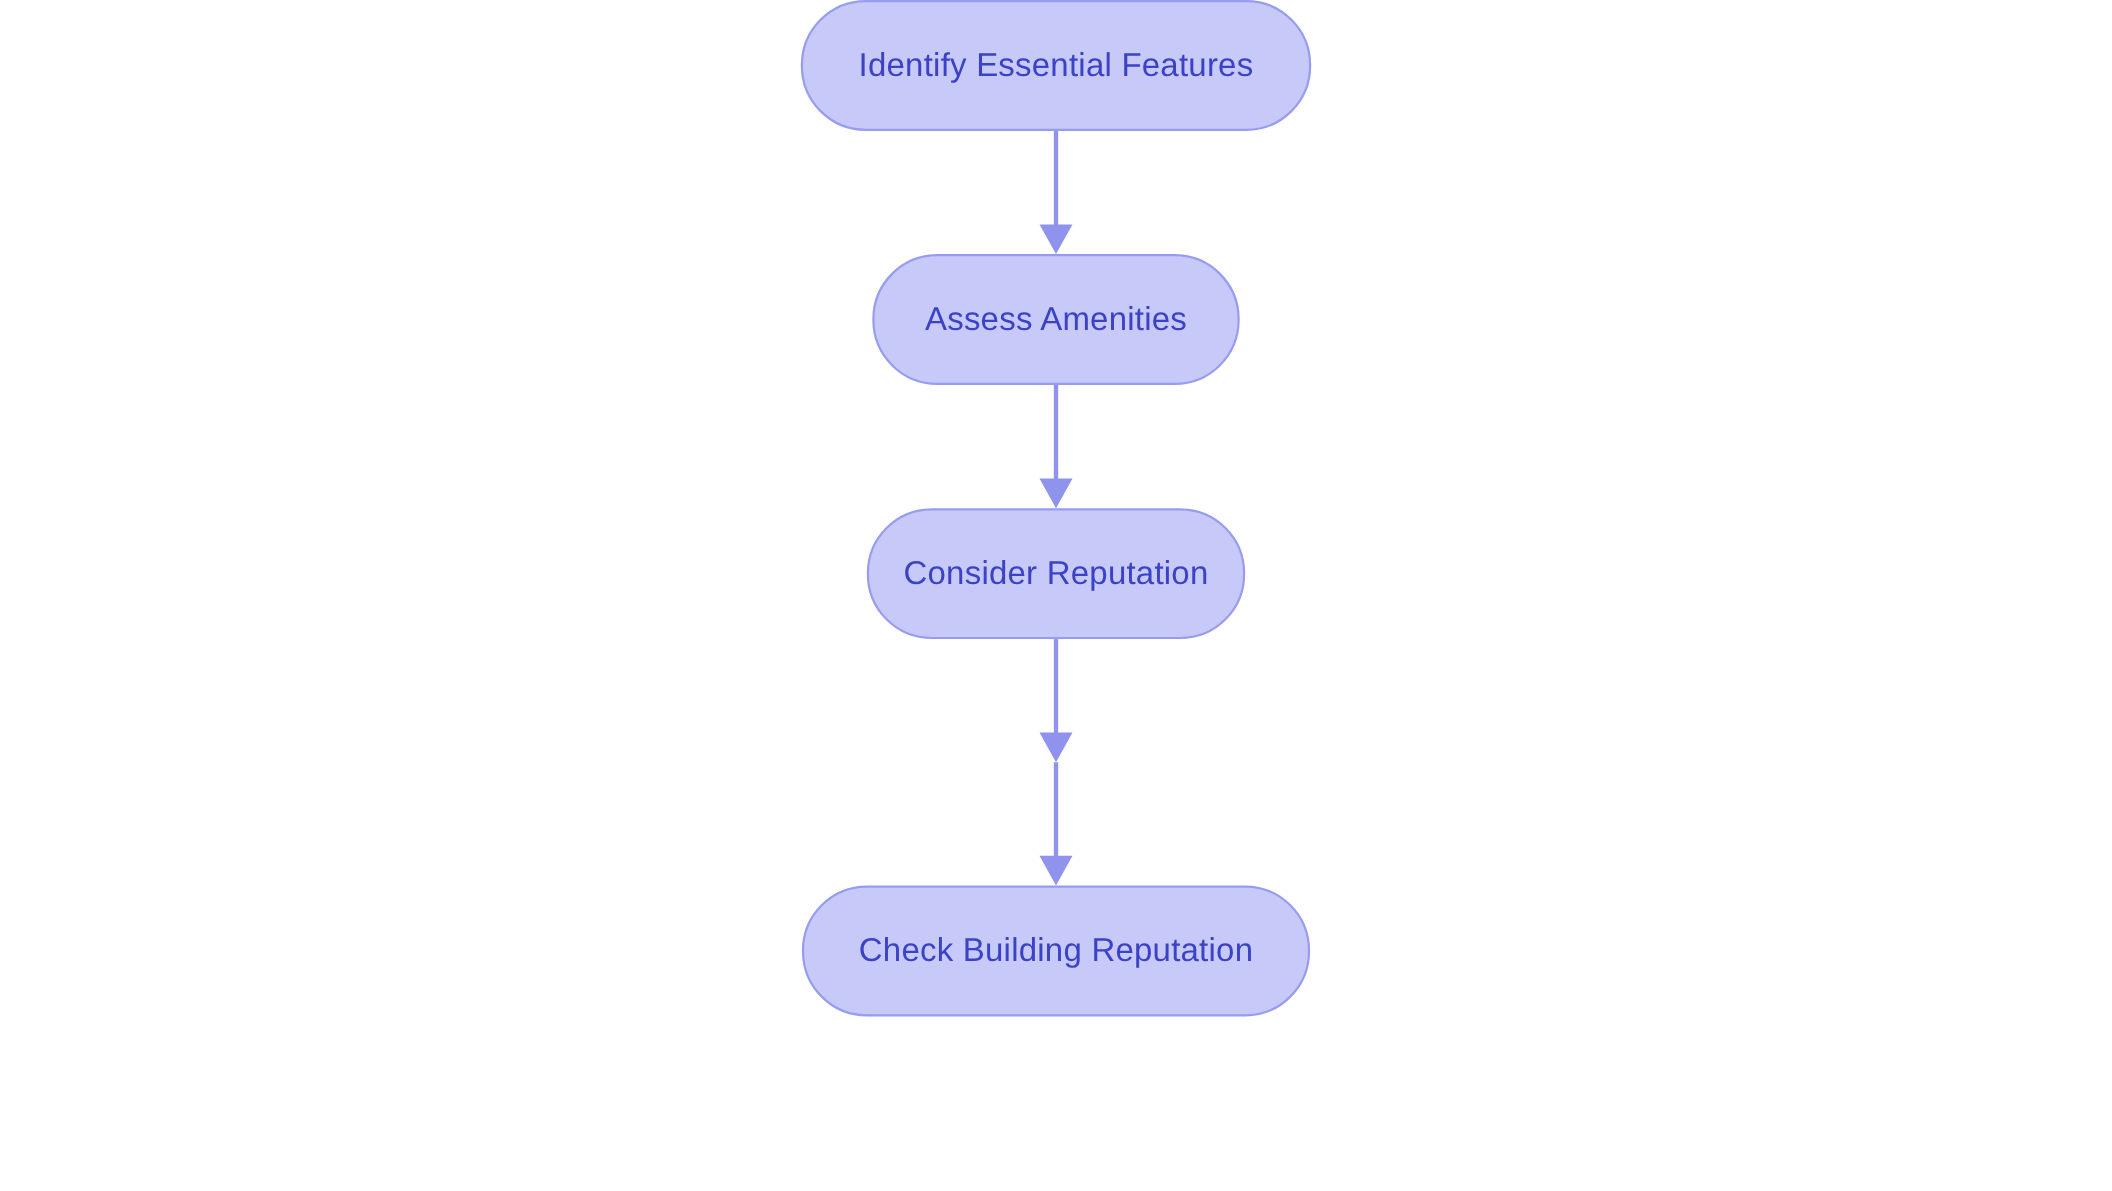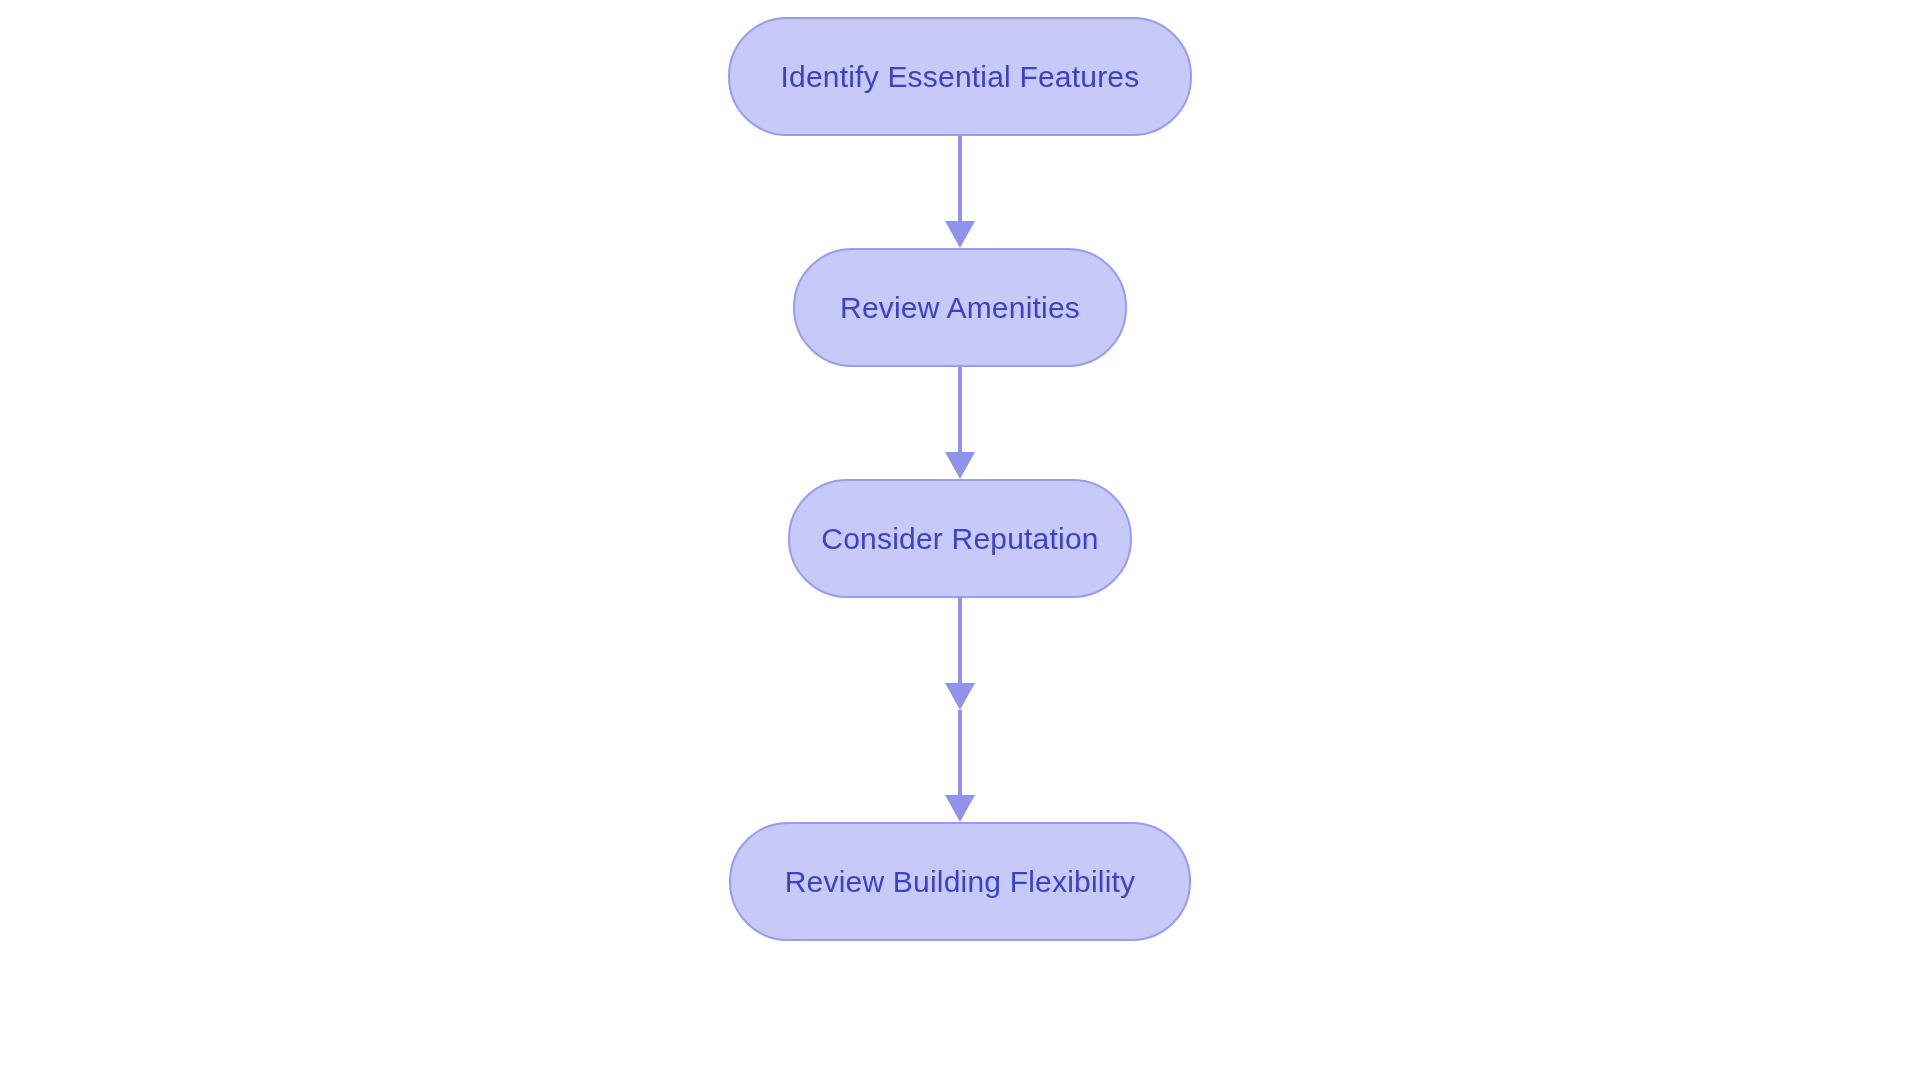--- a/index.html
+++ b/index.html
@@ -4,21 +4,20 @@
 <style>
   html, body { margin: 0; padding: 0; background: #ffffff; }
   .canvas {
     position: relative;
     width: 1920px;
     height: 1083px;
     background: var(--background, #ffffff);
     display: flex;
     flex-direction: column;
     align-items: center;
-    padding-top: 17px;
     box-sizing: border-box;
     font-family: "Liberation Sans", sans-serif;
     overflow: hidden;
   }
   .node {
     height: 119px;
     box-sizing: border-box;
     border-radius: 59px;
     background: var(--node-fill, #c7c9f8);
     border: 2px solid var(--node-border, #979cf0);
@@ -68,21 +67,21 @@
   <div class="node n1">
     <span class="node-label">Identify Essential Features</span>
   </div>
 
   <div class="arrow">
     <div class="arrow-line"></div>
     <div class="arrow-head"></div>
   </div>
 
   <div class="node n2">
-    <span class="node-label">Review Amenities</span>
+    <span class="node-label">Assess Amenities</span>
   </div>
 
   <div class="arrow">
     <div class="arrow-line"></div>
     <div class="arrow-head"></div>
   </div>
 
   <div class="node n3">
     <span class="node-label">Consider Reputation</span>
   </div>
@@ -92,16 +91,16 @@
     <div class="arrow-head"></div>
   </div>
 
 
   <div class="arrow">
     <div class="arrow-line"></div>
     <div class="arrow-head"></div>
   </div>
 
   <div class="node n5">
-    <span class="node-label">Review Building Flexibility</span>
+    <span class="node-label">Check Building Reputation</span>
   </div>
 
 </div>
 
 </body></html>

